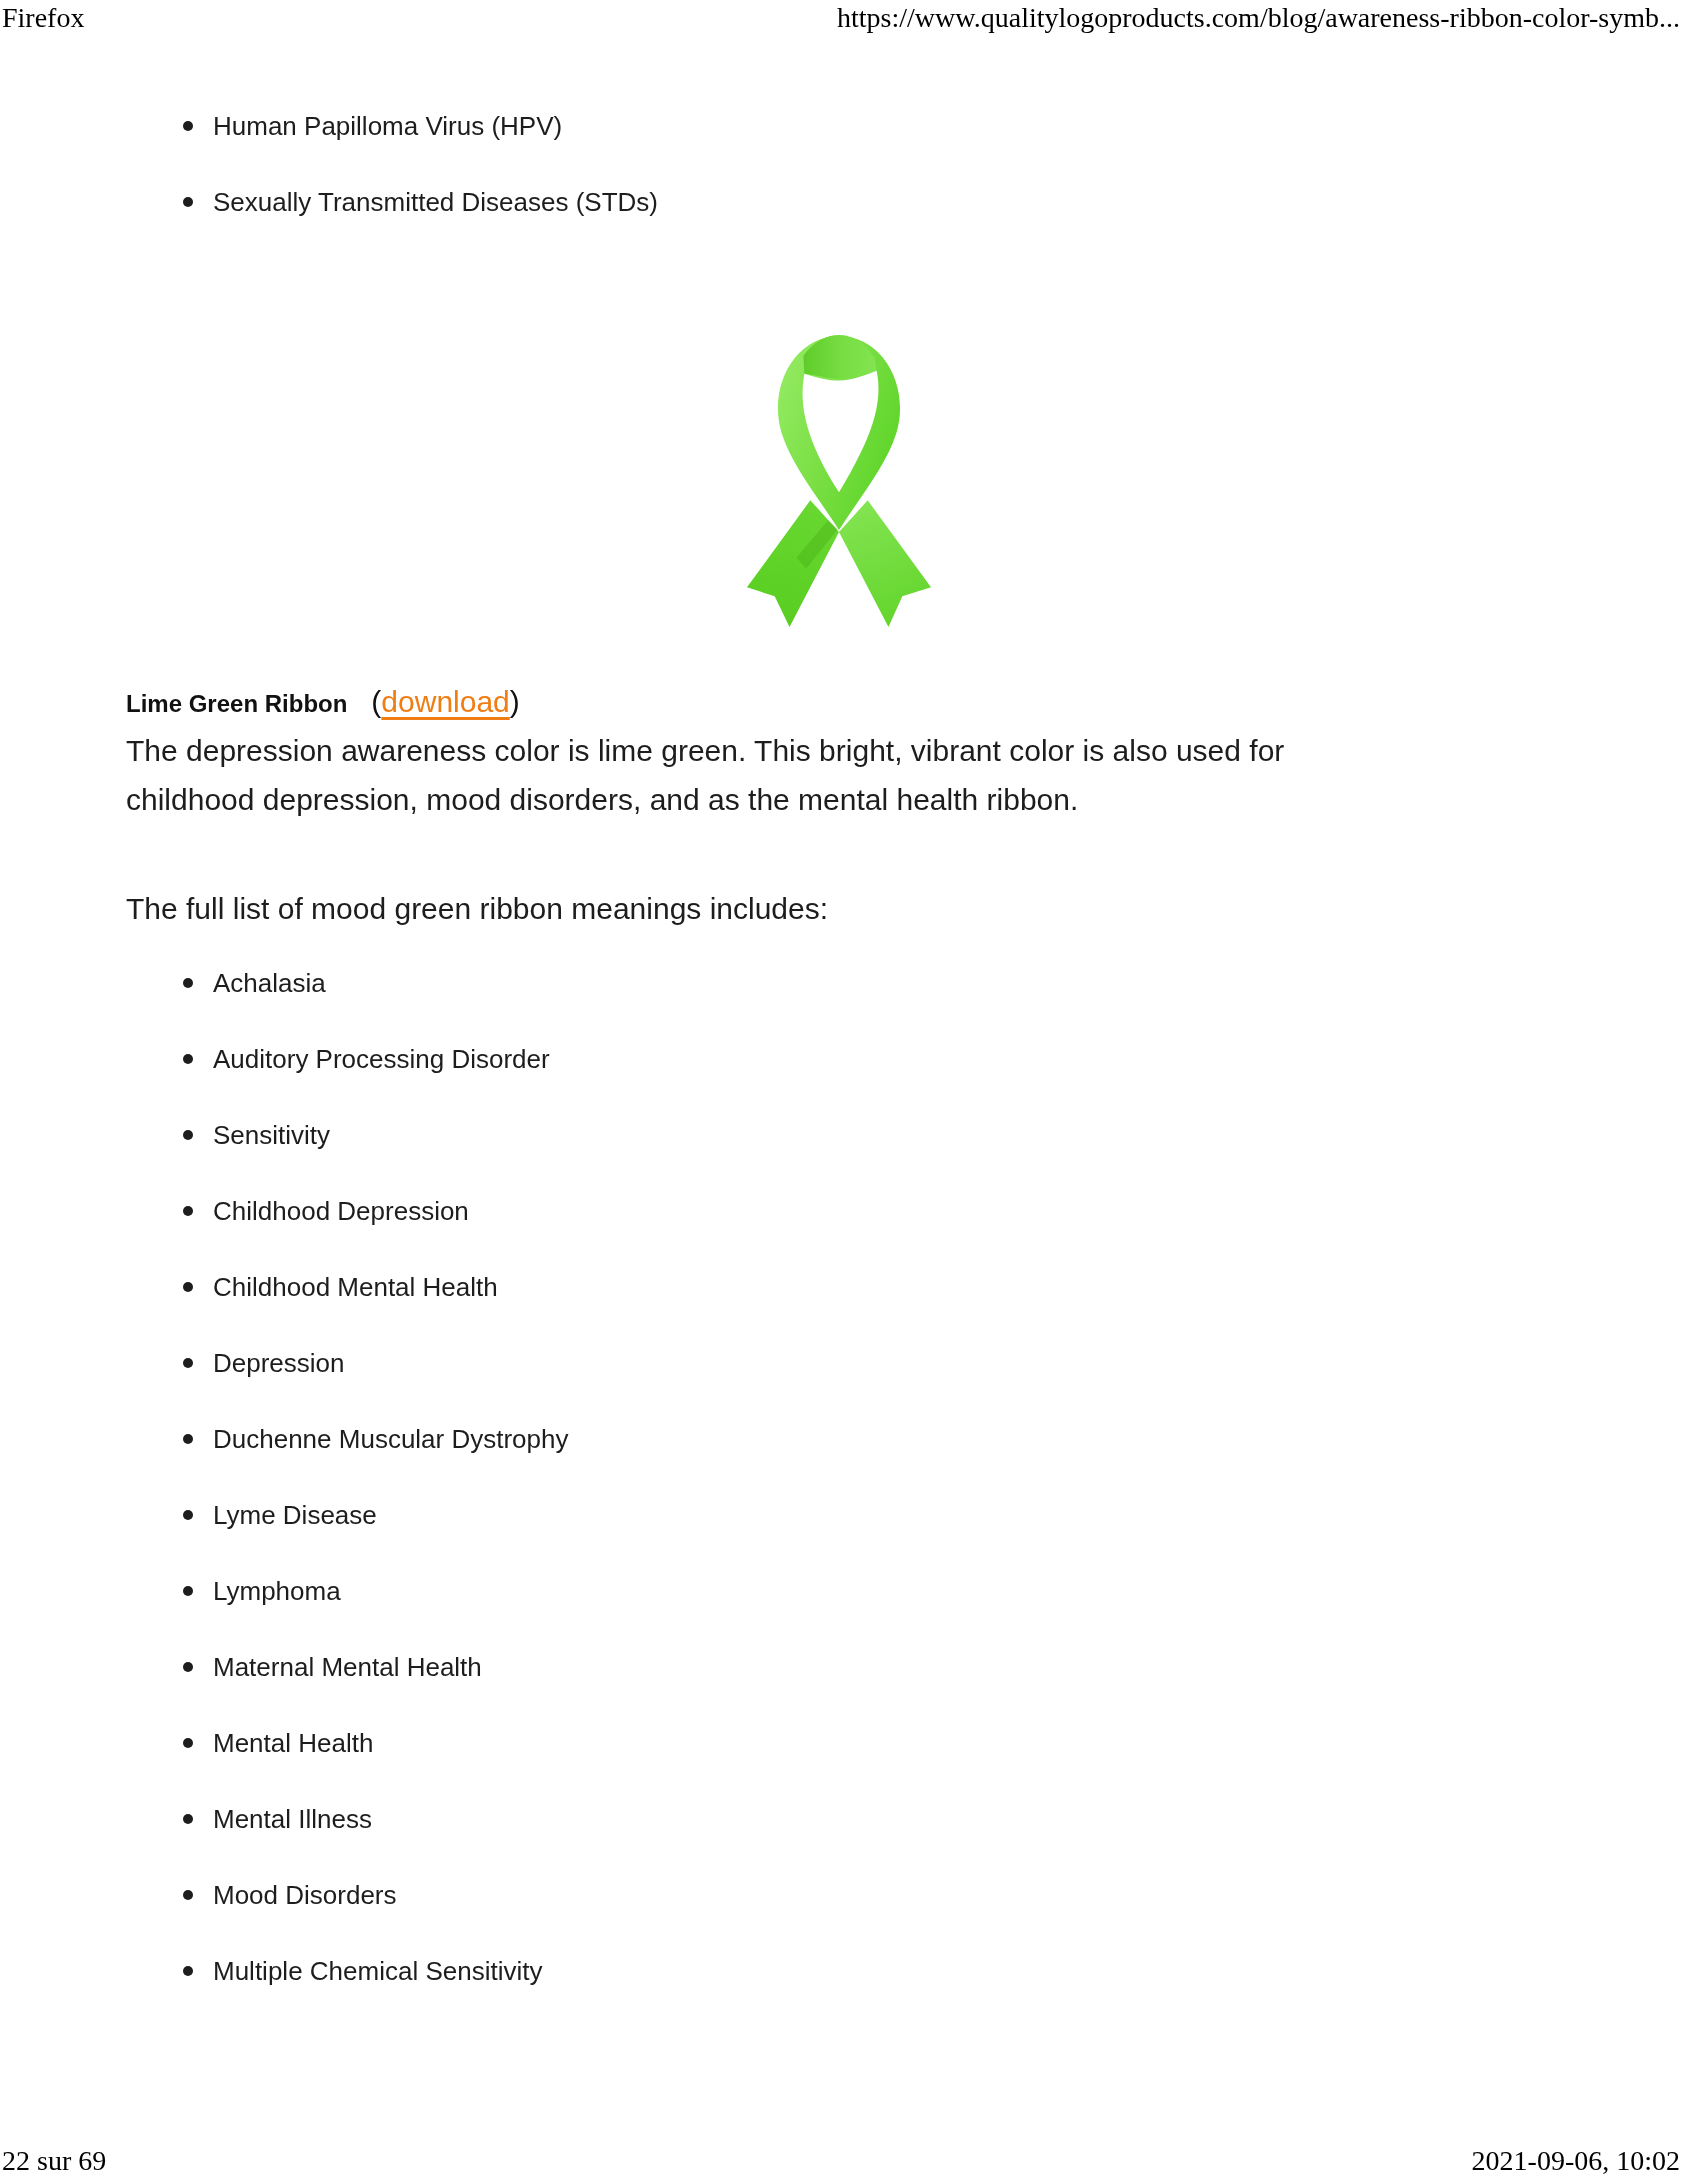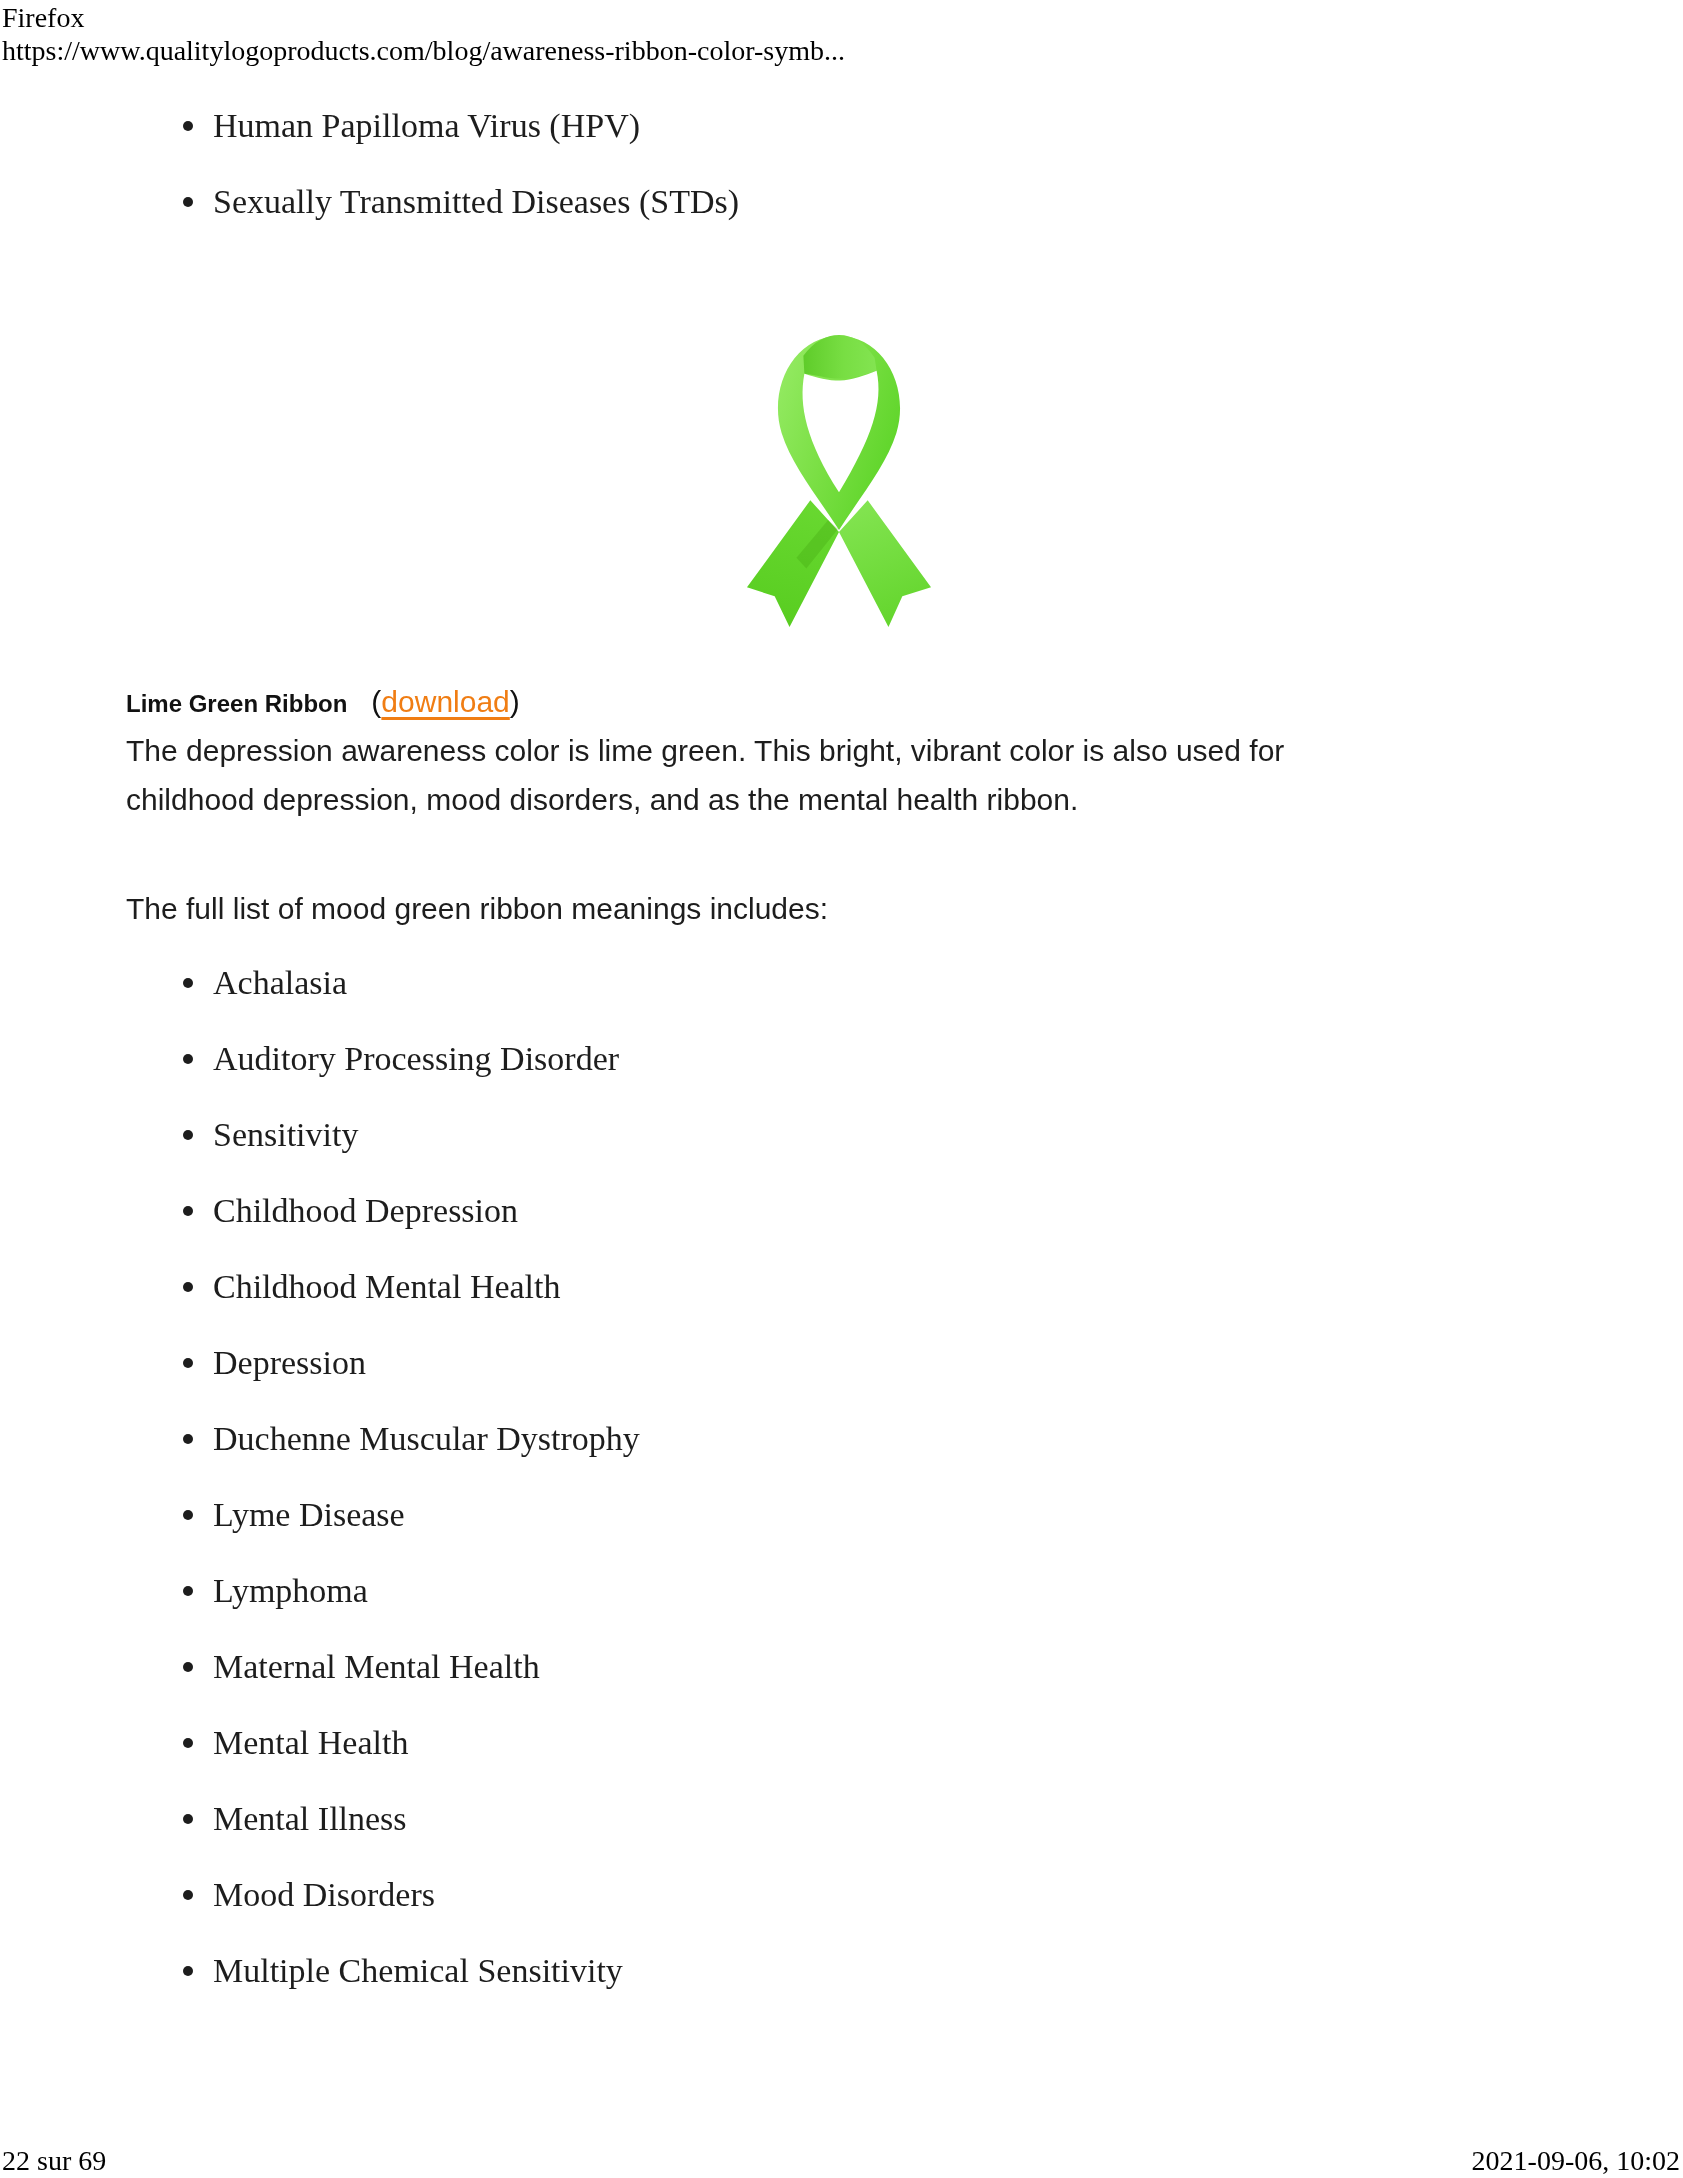--- a/index.html
+++ b/index.html
@@ -9,32 +9,32 @@
     font-family:"Liberation Sans", sans-serif;
     color:#1d1d1d;
   }
   
   .pg-meta{
     position:absolute;left:2px;right:3px;
     font-family:"Liberation Serif", serif;
     font-size:28px;line-height:33px;color:#000;
     display:flex;justify-content:space-between;
   }
-  .pg-meta.top{top:1px;flex-direction:column;}
+  .pg-meta.top{top:1px;}
   .pg-meta.bottom{top:2144px;text-align:center;}
   
   .abs{position:absolute;}
   .content-left{left:126px;}
   
   ul.doc-list{
     list-style:none;margin:0;padding:0;left:126px;position:absolute;
   }
   ul.doc-list li{
     position:relative;padding-left:87px;line-height:38px;
-    font-size:34px;margin:0 0 38px 0;white-space:nowrap;font-family:Liberation Serif, serif;
+    font-size:26px;margin:0 0 38px 0;white-space:nowrap;
   }
   ul.doc-list li:last-child{margin-bottom:0;}
   ul.doc-list .bullet{
     position:absolute;left:57px;top:14px;width:10px;height:10px;
     border-radius:50%;background:#1d1d1d;
   }
   
   .ribbon-wrap{left:745px;top:334px;width:188px;height:293px;}
   
   .heading-row{

